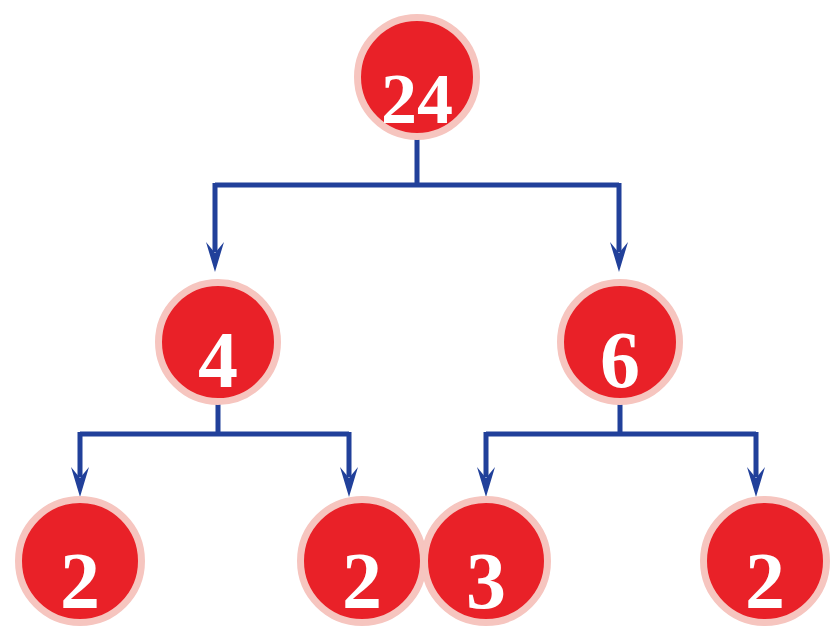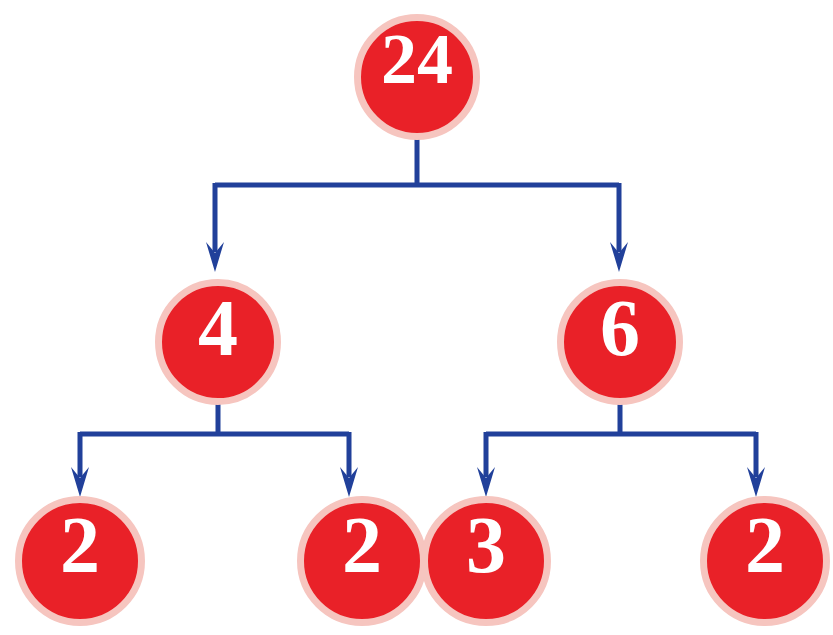--- a/index.html
+++ b/index.html
@@ -38,21 +38,21 @@
     fill: var(--connector);
     stroke: none;
   }
   .node {
     position: absolute;
     box-sizing: content-box;
     border-radius: 50%;
     background: var(--node_fill);
     border: 7px solid var(--node_halo);
     display: flex;
-    align-items: flex-start;
+    align-items: flex-end;
     justify-content: center;
     color: var(--number_text);
     font-weight: bold;
     line-height: 1;
   }
   .node span { transform: translateY(2px); }
   .node.root { width: 112px; height: 112px; left: 354px; top: 14px;  font-size: 72px; }
   .node.mid  { width: 112px; height: 112px; font-size: 80px; }
   .node.leaf { width: 116px; height: 116px; font-size: 80px; }
   #node-4  { left: 155px; top: 279px; }

